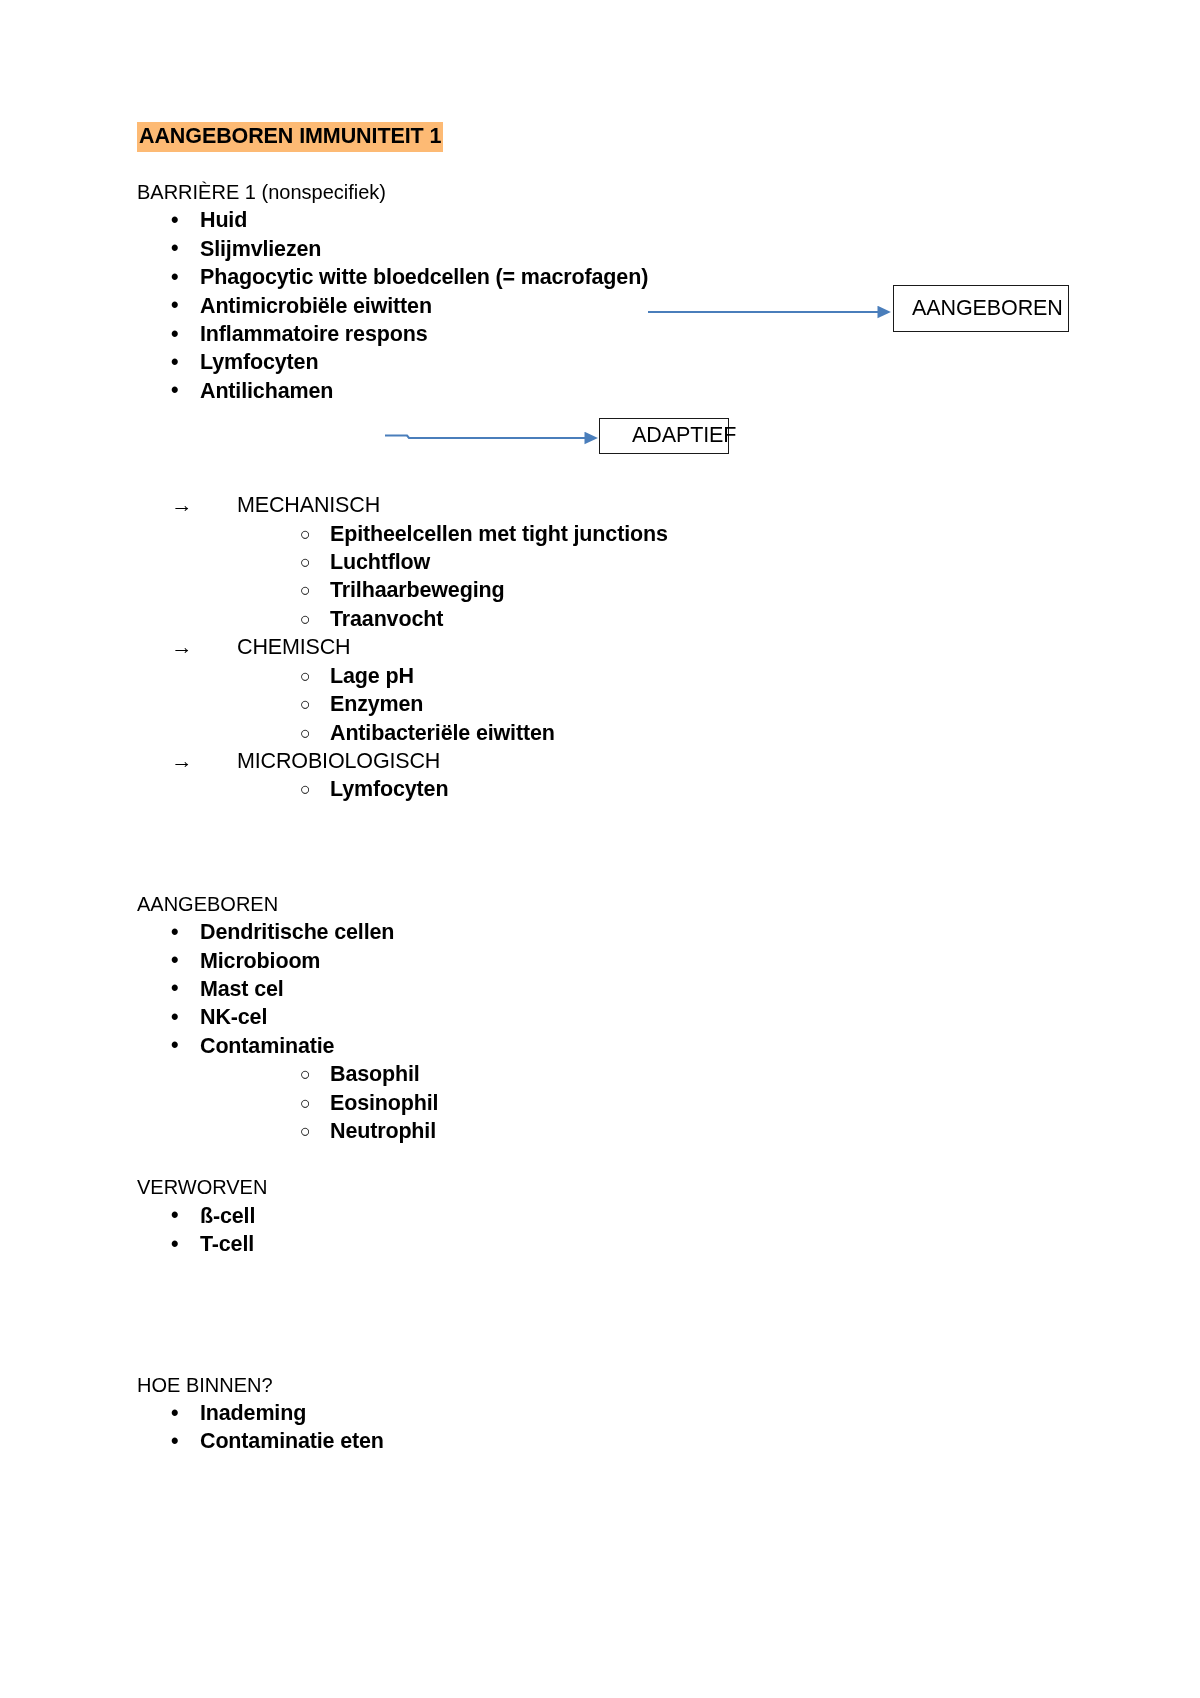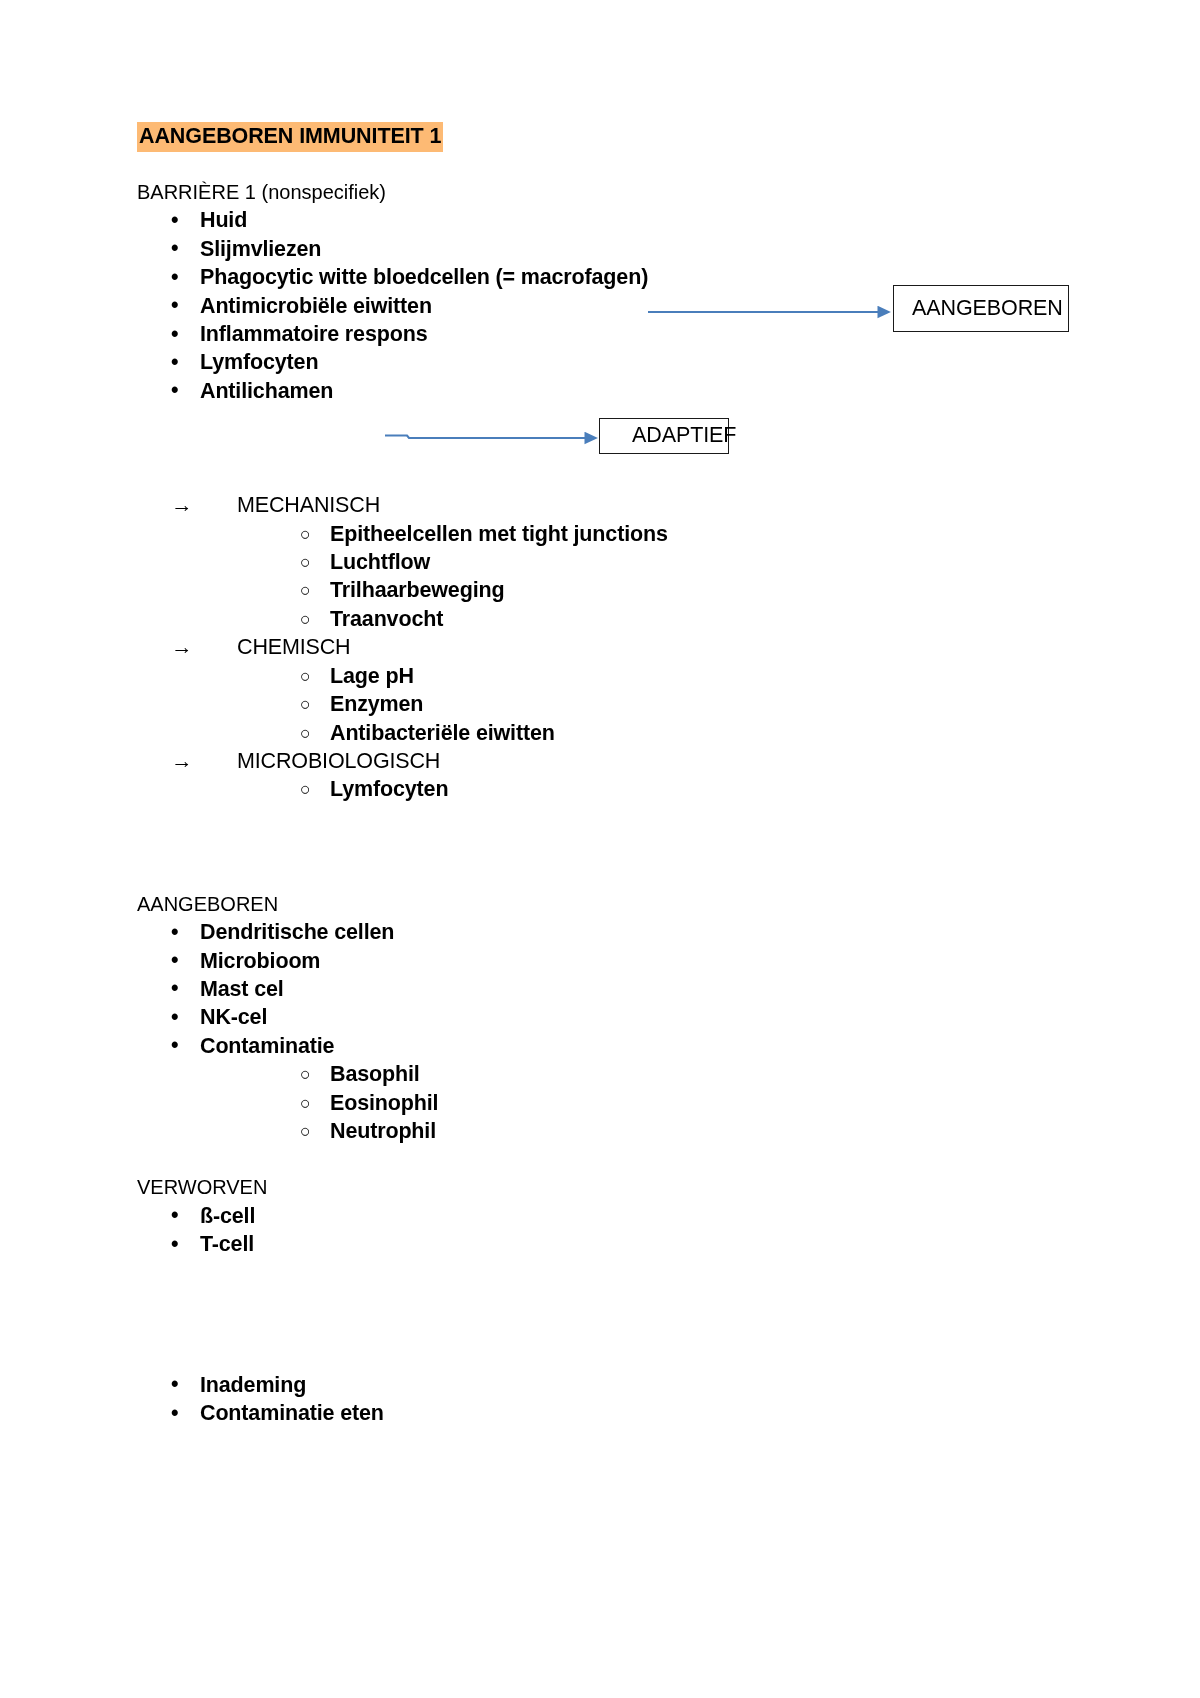--- a/index.html
+++ b/index.html
@@ -329,20 +329,21 @@
       </li>
       <li>
         <span class="bul">•</span>
         <span>T-cell</span>
       </li>
     </ul>
 
     <div class="gap-md"></div>
     <div class="gap-md"></div>
 
+    <div class="head">HOE BINNEN?</div>
     <ul class="lvl1">
       <li>
         <span class="bul">•</span>
         <span>Inademing</span>
       </li>
       <li>
         <span class="bul">•</span>
         <span>Contaminatie eten</span>
       </li>
     </ul>

